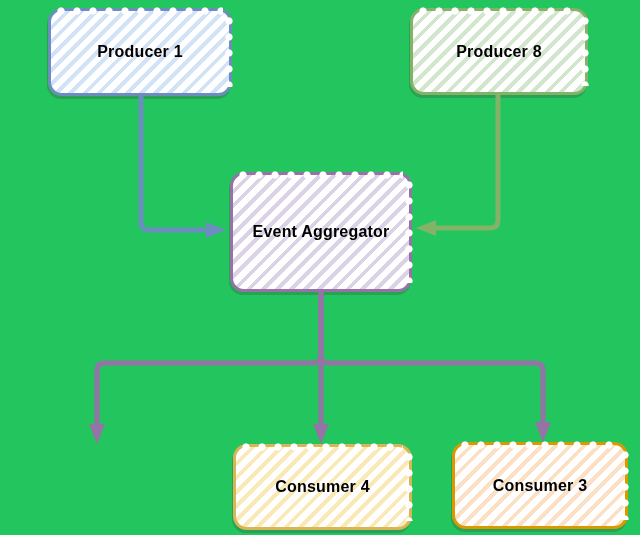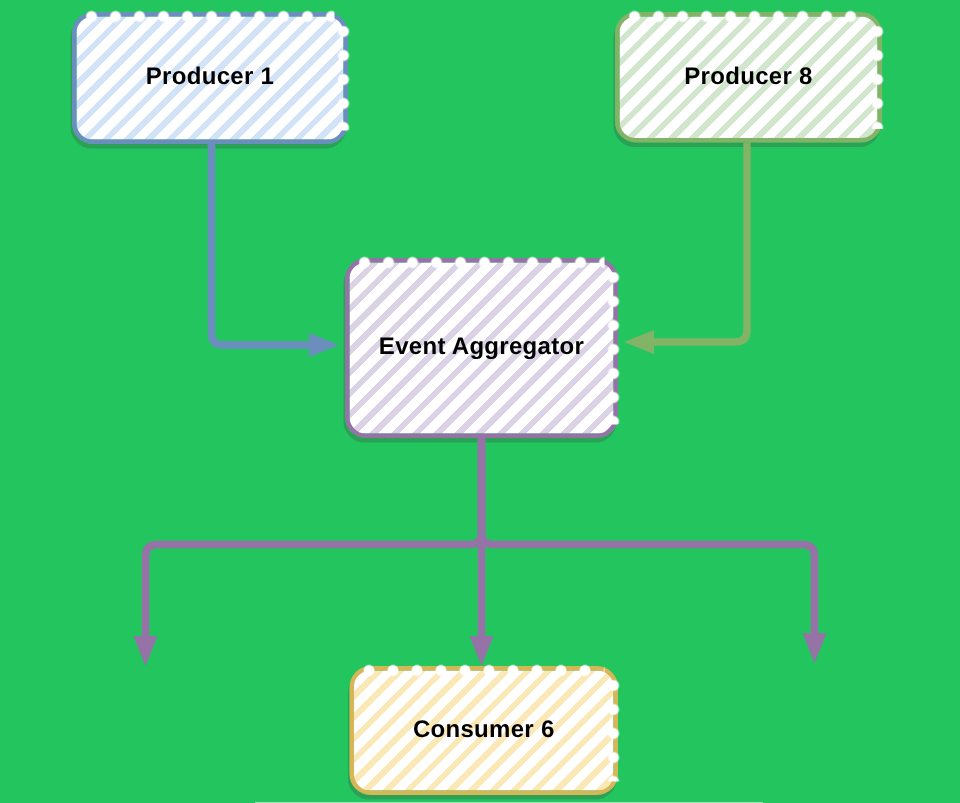--- a/index.html
+++ b/index.html
@@ -68,23 +68,26 @@
   <div id="producer2" class="node green">
     <span class="label">Producer 8</span>
   </div>
 
   <div id="aggregator" class="node purple">
     <span class="label">Event Aggregator</span>
   </div>
 
 
   <div id="consumer2" class="node yellow">
-    <span class="label">Consumer 6</span>
+    <span class="label">Consumer 4</span>
   </div>
 
+  <div id="consumer3" class="node orange">
+    <span class="label">Consumer 3</span>
+  </div>
 
   <svg id="edges" viewBox="0 0 640 535" xmlns="http://www.w3.org/2000/svg">
 
     <path class="edge-blue" d="M141,95 L141,222 Q141,230 149,230 L206,230"></path>
     <polygon class="head-blue" points="226,230 206,222 206,238"></polygon>
 
     <path class="edge-green" d="M498,95 L498,220 Q498,228 490,228 L436,228"></path>
     <polygon class="head-green" points="416,228 436,220 436,236"></polygon>
 
     <path class="edge-purple" d="M321,291 L321,355 Q321,363 313,363 L105,363 Q97,363 97,371 L97,424"></path>

